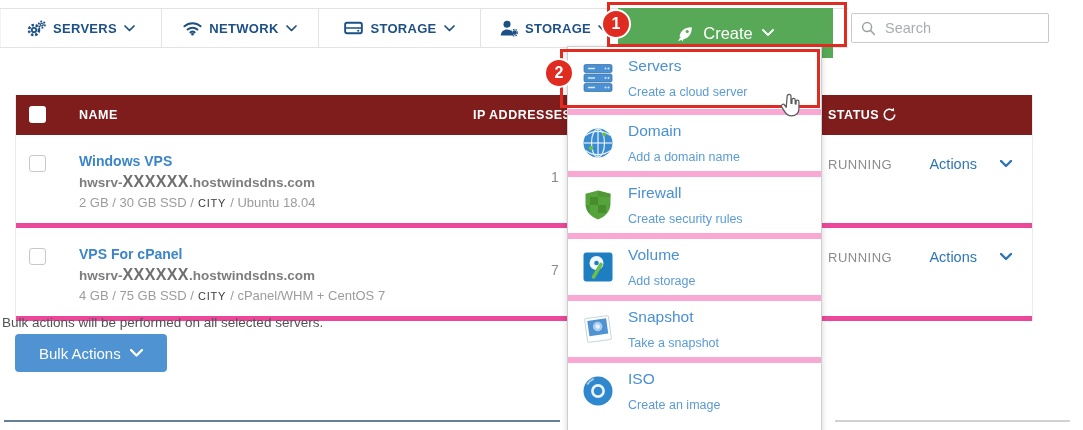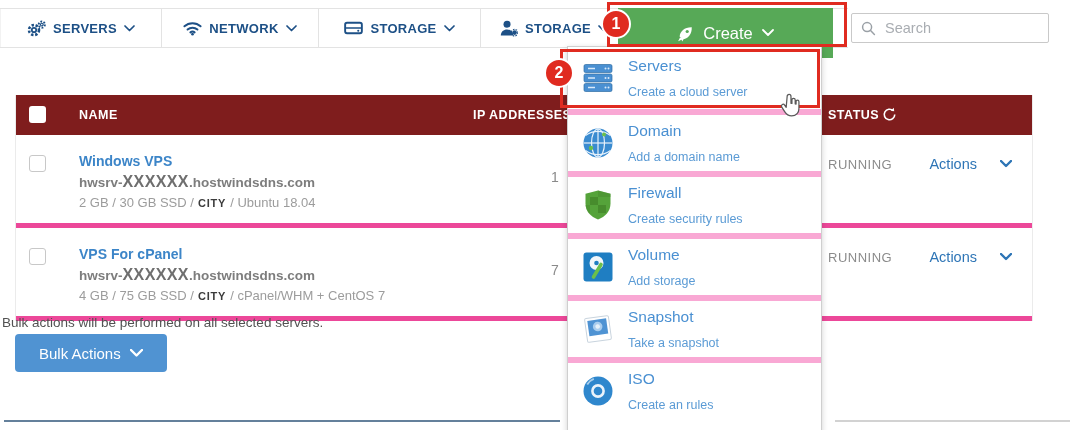--- a/index.html
+++ b/index.html
@@ -44,21 +44,21 @@
   .refresh{position:absolute;left:866px;top:12px;cursor:pointer;}
   .cb{position:absolute;left:13px;width:17px;height:17px;border-radius:3px;background:#fff;cursor:pointer;box-sizing:border-box;}
   .cb-head{top:11px;}
   .trow{position:relative;height:88px;border-bottom:5px solid #ec4899;background:#fff;}
   .trow .cb{top:20px;border:1px solid #c8c8c8;}
   .namecell{position:absolute;left:63px;top:16px;line-height:20.5px;}
   .srv-name{font-size:14px;font-weight:bold;color:#3c85c8;text-decoration:none;cursor:pointer;}
   .hostname{font-size:13.5px;font-weight:bold;color:#7d7d7d;}
   .hostname .redacted{font-size:16px;letter-spacing:.4px;color:#6f6f6f;}
   .specs{font-size:13px;color:#9c9c9c;}
-  .specs .city{font-size:11px;color:#3b3b3b;letter-spacing:.8px;font-weight:bold;margin:0 4px;}
+  .specs .city{font-size:11px;color:#3b3b3b;letter-spacing:.8px;font-weight:normal;margin:0 4px;}
   .ipcell{position:absolute;left:535px;top:34px;font-size:14px;color:#8a8a8a;}
   .statuscell{position:absolute;left:812px;top:22px;font-size:13px;color:#8b8b8b;letter-spacing:.5px;}
   .actions{position:absolute;right:20px;top:21px;font-size:14.5px;color:#2e75b6;text-decoration:none;cursor:pointer;
            display:flex;align-items:center;gap:23px;}
 
   
   .bulk-note{position:absolute;left:2px;top:315px;font-size:13.5px;color:#525252;z-index:5;}
   .bulk-btn{position:absolute;left:15px;top:334px;height:38px;padding:0 24px;background:#5093d2;border:none;border-radius:4px;
             color:#fff;font-size:15px;font-family:"Liberation Sans",sans-serif;cursor:pointer;display:flex;
             align-items:center;gap:9px;z-index:5;}
@@ -344,21 +344,21 @@
     <div class="menu-item">
       <span class="micon">
         <svg width="34" height="34" viewBox="0 0 34 34">
           <circle cx="17" cy="17" r="14.5" fill="#2f87cd"></circle>
           <circle cx="17" cy="17" r="5.6" fill="none" stroke="#eaf3fb" stroke-width="2.6"></circle>
           <path d="M6.2 10.5a13 13 0 0 1 6.6-5.6" stroke="#bcd9f0" stroke-width="2" fill="none" opacity=".85"></path>
         </svg>
       </span>
       <div class="mtext">
         <div class="mtitle">ISO</div>
-        <div class="msub">Create an rules</div>
+        <div class="msub">Create an image</div>
       </div>
     </div>
   </div>
 
   <div class="callout-box servers-callout"></div>
   <div class="badge badge2">2</div>
   <div class="cursor">
     <svg width="23" height="27" viewBox="0 0 24 28">
       <path d="M8.5 4.6c0-1.2.9-2.1 2-2.1s2 .9 2 2.1v7.1l1 .1V8.3c0-1 .8-1.8 1.7-1.8s1.7.8 1.7 1.8v4l.9.2v-2.4c0-.9.7-1.6 1.5-1.6s1.5.7 1.5 1.6v7.1c0 4.6-3 7.6-7.6 7.6-3.7 0-5.4-1.4-7.3-4.4l-3-4.7c-.6-1-.4-2.1.5-2.7.8-.5 1.9-.3 2.5.6l1.6 2.3z" fill="#fff" stroke="#5a5a5a" stroke-width="1.3" stroke-linejoin="round"></path>
     </svg>

